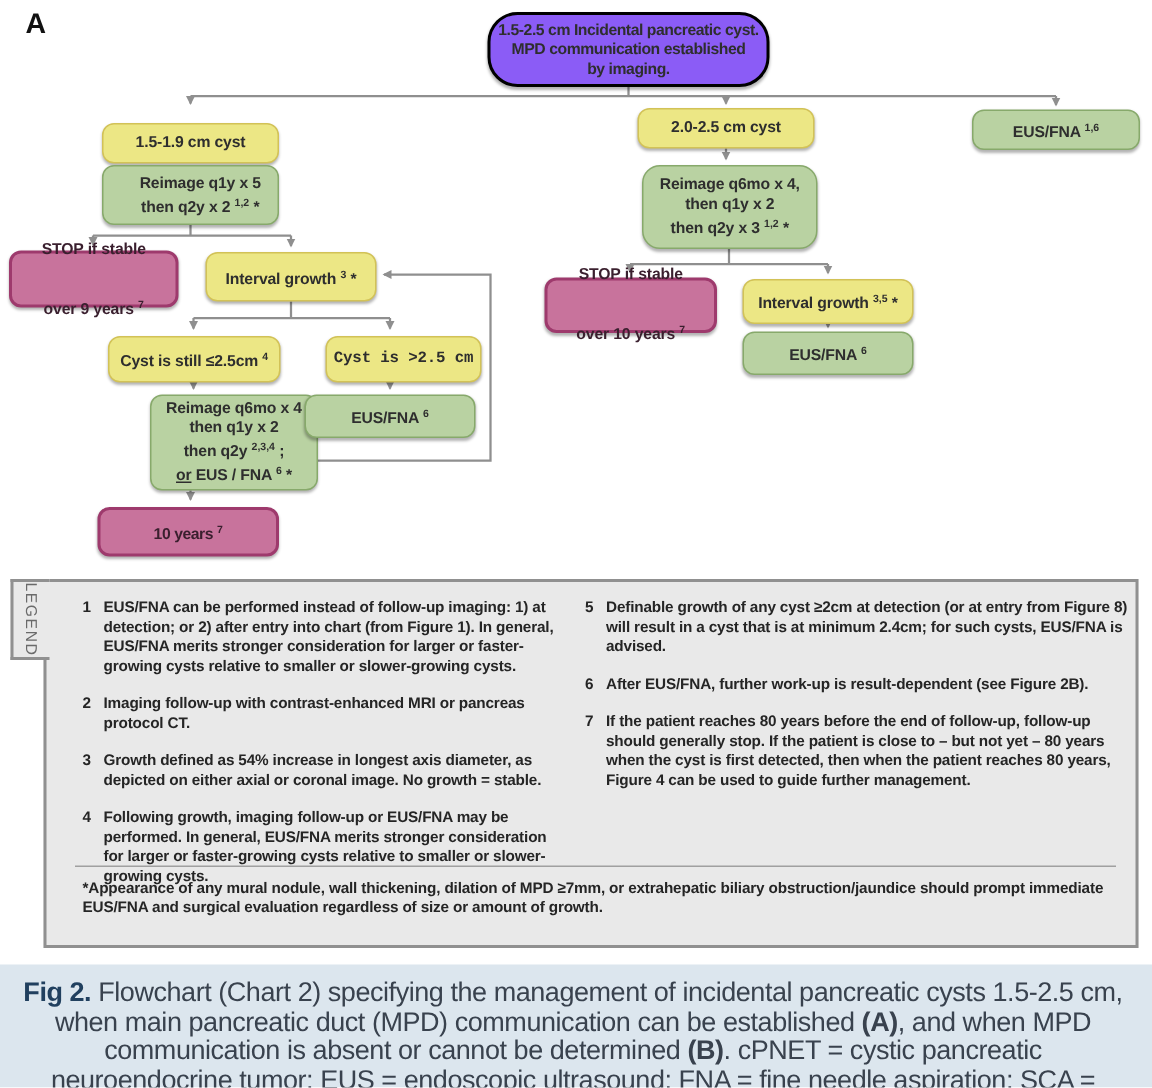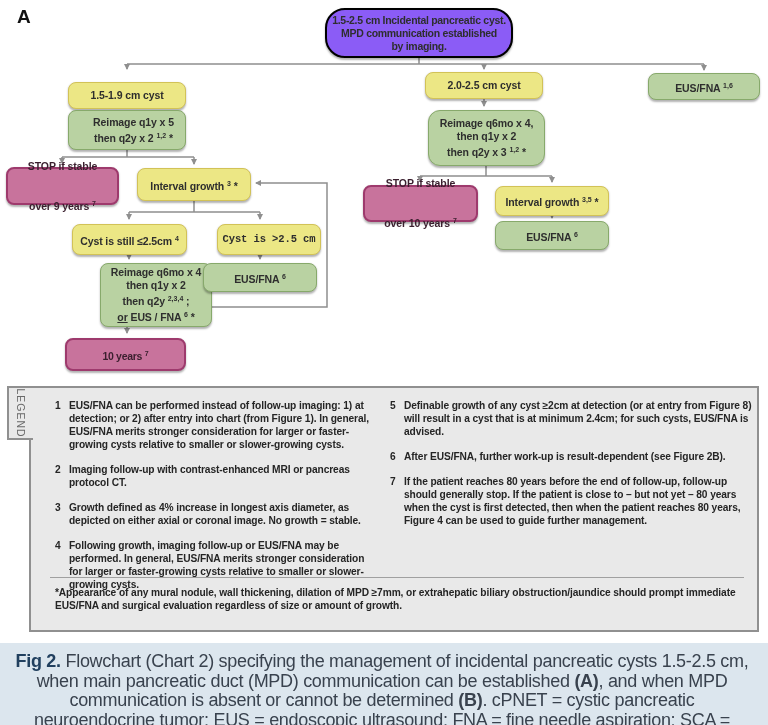--- a/index.html
+++ b/index.html
@@ -166,21 +166,21 @@
     <div class="leg-item">
       <span class="leg-num">1</span>
       <span class="leg-txt">EUS/FNA can be performed instead of follow-up imaging: 1) at detection; or 2) after entry into chart (from Figure 1). In general, EUS/FNA merits stronger consideration for larger or faster-growing cysts relative to smaller or slower-growing cysts.</span>
     </div>
     <div class="leg-item">
       <span class="leg-num">2</span>
       <span class="leg-txt">Imaging follow-up with contrast-enhanced MRI or pancreas protocol CT.</span>
     </div>
     <div class="leg-item">
       <span class="leg-num">3</span>
-      <span class="leg-txt">Growth defined as 4% increase in longest axis diameter, as depicted on either axial or coronal image. No growth = stable.</span>
+      <span class="leg-txt">Growth defined as 54% increase in longest axis diameter, as depicted on either axial or coronal image. No growth = stable.</span>
     </div>
     <div class="leg-item">
       <span class="leg-num">4</span>
       <span class="leg-txt">Following growth, imaging follow-up or EUS/FNA may be performed. In general, EUS/FNA merits stronger consideration for larger or faster-growing cysts relative to smaller or slower-growing cysts.</span>
     </div>
   </div>
 
   <div id="leg-right" class="leg-col">
     <div class="leg-item">
       <span class="leg-num">5</span>

